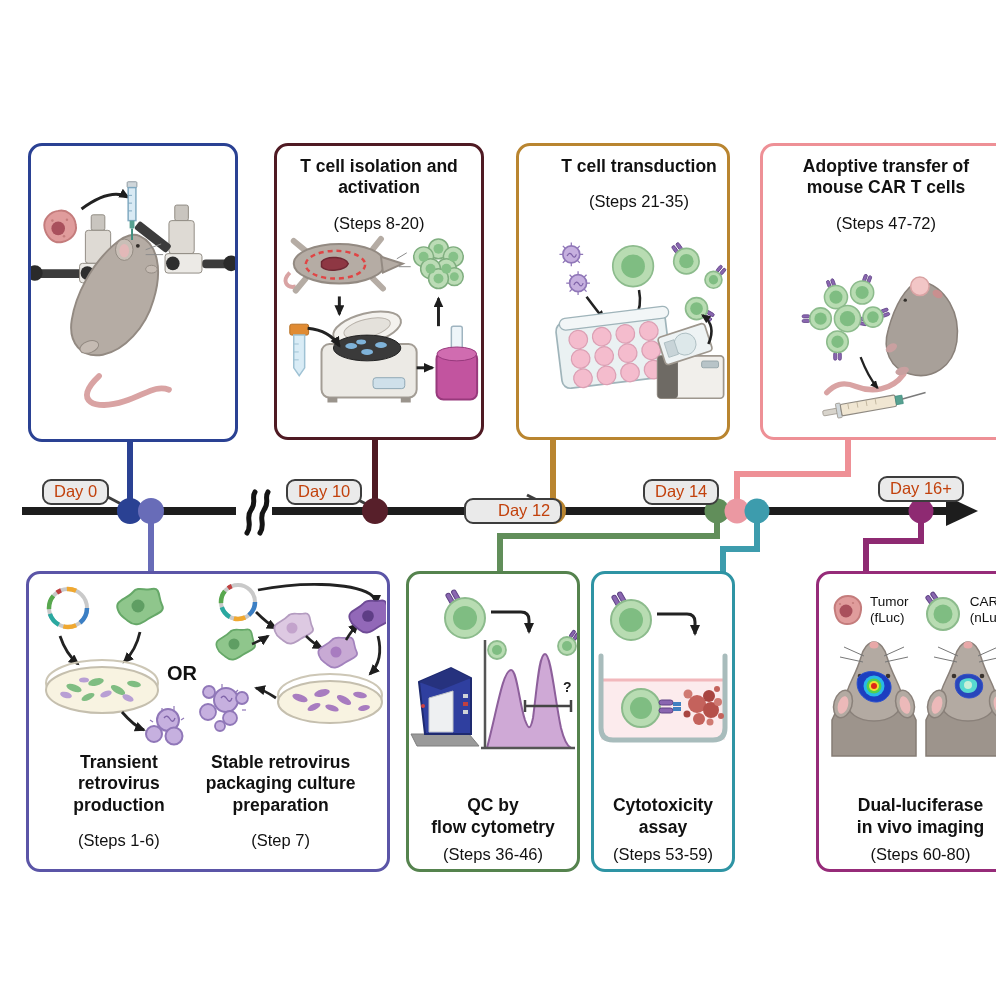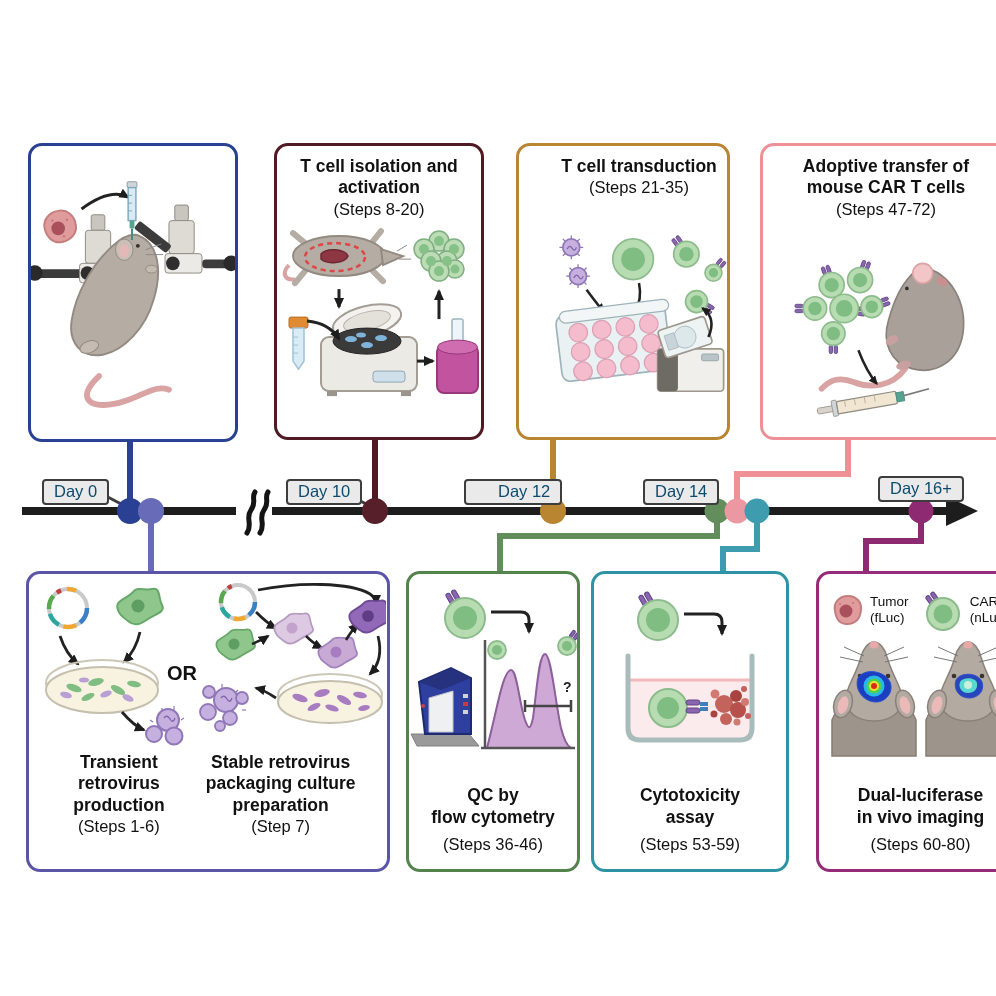--- a/index.html
+++ b/index.html
@@ -4,36 +4,36 @@
 <style>
   html,body{margin:0;padding:0;background:#ffffff;}
   #canvas{position:relative;width:996px;height:996px;background:#fff;overflow:hidden;
           font-family:"Liberation Sans","DejaVu Sans",sans-serif;color:#111;}
   svg{display:block;}
   #underlay{position:absolute;left:0;top:0;z-index:1;}
   .box{position:absolute;background:#fff;border-radius:14px;z-index:2;
        display:flex;flex-direction:column;align-items:center;box-sizing:border-box;}
   .box .titleblock{text-align:center;padding-top:10px;line-height:1.22;}
   .t1{font-weight:bold;font-size:17.5px;}
-  .steps{font-size:16.5px;font-weight:normal;margin-top:0;}
+  .steps{font-size:16.5px;font-weight:normal;margin-top:14px;}
   .illus{flex:1;width:100%;}
-  .bottomtitle{text-align:center;line-height:1.25;padding-bottom:14px;}
+  .bottomtitle{text-align:center;line-height:1.25;padding-bottom:4px;}
   #box1{left:28px;top:143px;width:210px;height:299px;border:3.5px solid #2a4193;}
   #box2{left:274px;top:143px;width:210px;height:297px;border:3.5px solid #4f1a23;}
   #box3{left:516px;top:143px;width:214px;height:297px;border:3.5px solid #b98530;padding-left:32px;}
   #box4{left:760px;top:143px;width:252px;height:297px;border:3.5px solid #ee9096;gap:41px;}
   #box5{left:26px;top:571px;width:364px;height:301px;border:3.5px solid #5b55a7;}
   #box6{left:406px;top:571px;width:174px;height:301px;border:3.5px solid #55834e;}
-  #box7{left:591px;top:571px;width:198px;height:301px;border:3.5px solid #2e94a4;}
+  #box7{left:591px;top:571px;width:144px;height:301px;border:3.5px solid #2e94a4;}
   #box8{left:816px;top:571px;width:209px;height:301px;border:3.5px solid #962b79;}
   .daypill{position:absolute;z-index:3;background:#eaeaea;border:2.5px solid #3d3d3d;
-           border-radius:4px;padding:1px 10px 2px;font-size:16.5px;color:#0c4a6e;white-space:nowrap;}
+           border-radius:9px;padding:1px 10px 2px;font-size:16.5px;color:#c2410c;white-space:nowrap;}
   #day0{left:42px;top:479px;}
   #day1{left:286px;top:479px;}
-  #day2{left:464px;top:479px;padding-left:32px;}
+  #day2{left:464px;top:498px;padding-left:32px;}
   #day3{left:643px;top:479px;}
   #day4{left:878px;top:476px;}
   
   #box5 .caps{display:flex;width:100%;justify-content:flex-end;padding:0 14px 12px;box-sizing:border-box;margin-top:-4px;}
   #box5 .cap{text-align:center;line-height:1.22;}
   #box5 .cap.left{width:42%;}
   #box5 .cap.right{width:56%;}
   .cap .t1{font-size:17.5px;}
   #orlabel{position:absolute;left:138px;top:88px;font-weight:bold;font-size:20px;}
   

